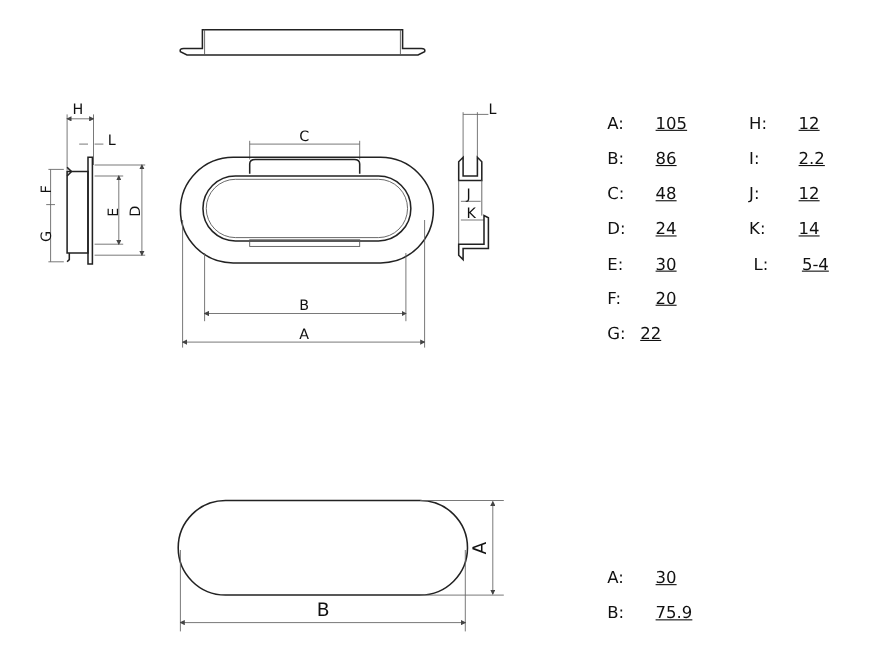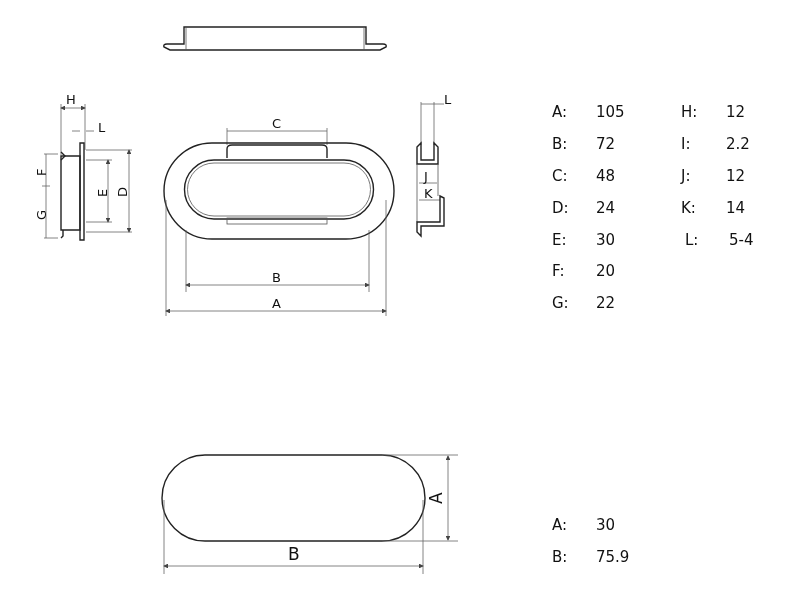--- a/index.html
+++ b/index.html
@@ -1,20 +1,20 @@
 <!DOCTYPE html>
 <html><head>
 <meta charset="utf-8">
 <style>
   html, body { margin:0; padding:0; background:#ffffff; }
   body { width:800px; height:600px; position:relative; overflow:hidden; font-family:"DejaVu Sans", sans-serif; color:#111; }
   svg.drawing { position:absolute; left:0; top:0; }
   .spec { position:absolute; font-family:"DejaVu Sans", sans-serif; font-size:15px; color:#111; }
   .spec .k { position:absolute; left:0; }
-  .spec .v { position:absolute; }
+  .spec .v { position:absolute;text-decoration:underline; }
   .lbl { font-family:"DejaVu Sans", sans-serif; font-size:13px; fill:#111; }
   .lbl-lg { font-family:"DejaVu Sans", sans-serif; font-size:17px; fill:#111; }
   .outline { stroke:#222; stroke-width:1.4; fill:none; }
   .thin { stroke:#555; stroke-width:0.8; fill:none; }
   .dim { stroke:#666; stroke-width:0.8; fill:none; }
 </style>
 </head>
 <body>
 
 <svg class="drawing" width="800" height="600" viewBox="0 0 800 600">
@@ -112,41 +112,41 @@
   </g>
 </svg>
 
 <div class="spec" style="left:552px; top:103px;">
   <div style="position:absolute; top:0; width:120px; height:20px;">
       <span class="k">A:</span>
       <span class="v" style="left:44px">105</span>
     </div>
   <div style="position:absolute; top:32px; width:120px; height:20px;">
       <span class="k">B:</span>
-      <span class="v" style="left:44px">72</span>
+      <span class="v" style="left:44px">86</span>
     </div>
   <div style="position:absolute; top:64px; width:120px; height:20px;">
       <span class="k">C:</span>
       <span class="v" style="left:44px">48</span>
     </div>
   <div style="position:absolute; top:96px; width:120px; height:20px;">
       <span class="k">D:</span>
       <span class="v" style="left:44px">24</span>
     </div>
   <div style="position:absolute; top:128px; width:120px; height:20px;">
       <span class="k">E:</span>
       <span class="v" style="left:44px">30</span>
     </div>
   <div style="position:absolute; top:159px; width:120px; height:20px;">
       <span class="k">F:</span>
       <span class="v" style="left:44px">20</span>
     </div>
   <div style="position:absolute; top:191px; width:120px; height:20px;">
       <span class="k">G:</span>
-      <span class="v" style="left:44px">22</span>
+      <span class="v" style="left:30px">22</span>
     </div>
 </div>
 
 <div class="spec" style="left:681px; top:103px;">
   <div style="position:absolute; top:0; width:110px; height:20px;">
       <span class="k">H:</span>
       <span class="v" style="left:45px">12</span>
     </div>
   <div style="position:absolute; top:32px; width:110px; height:20px;">
       <span class="k">I:</span>

